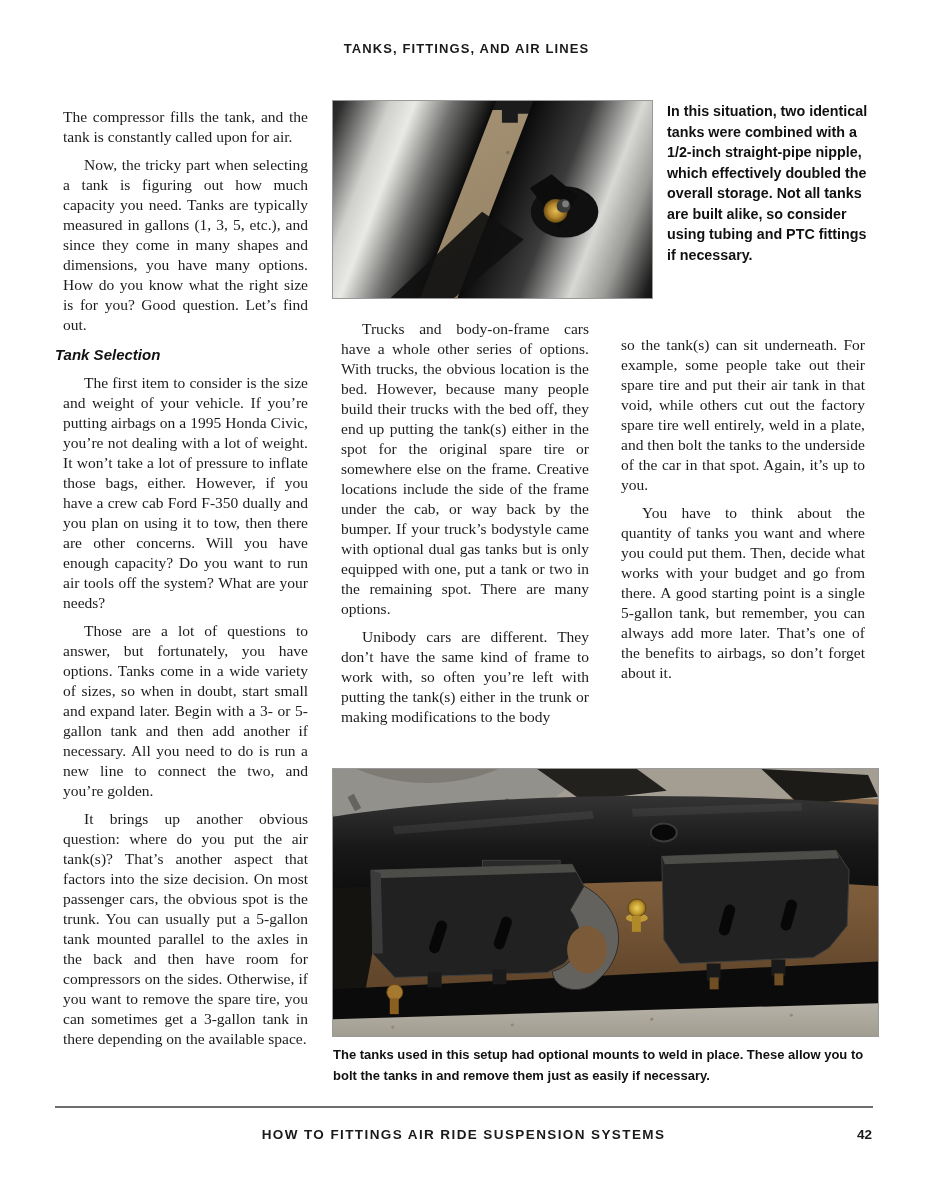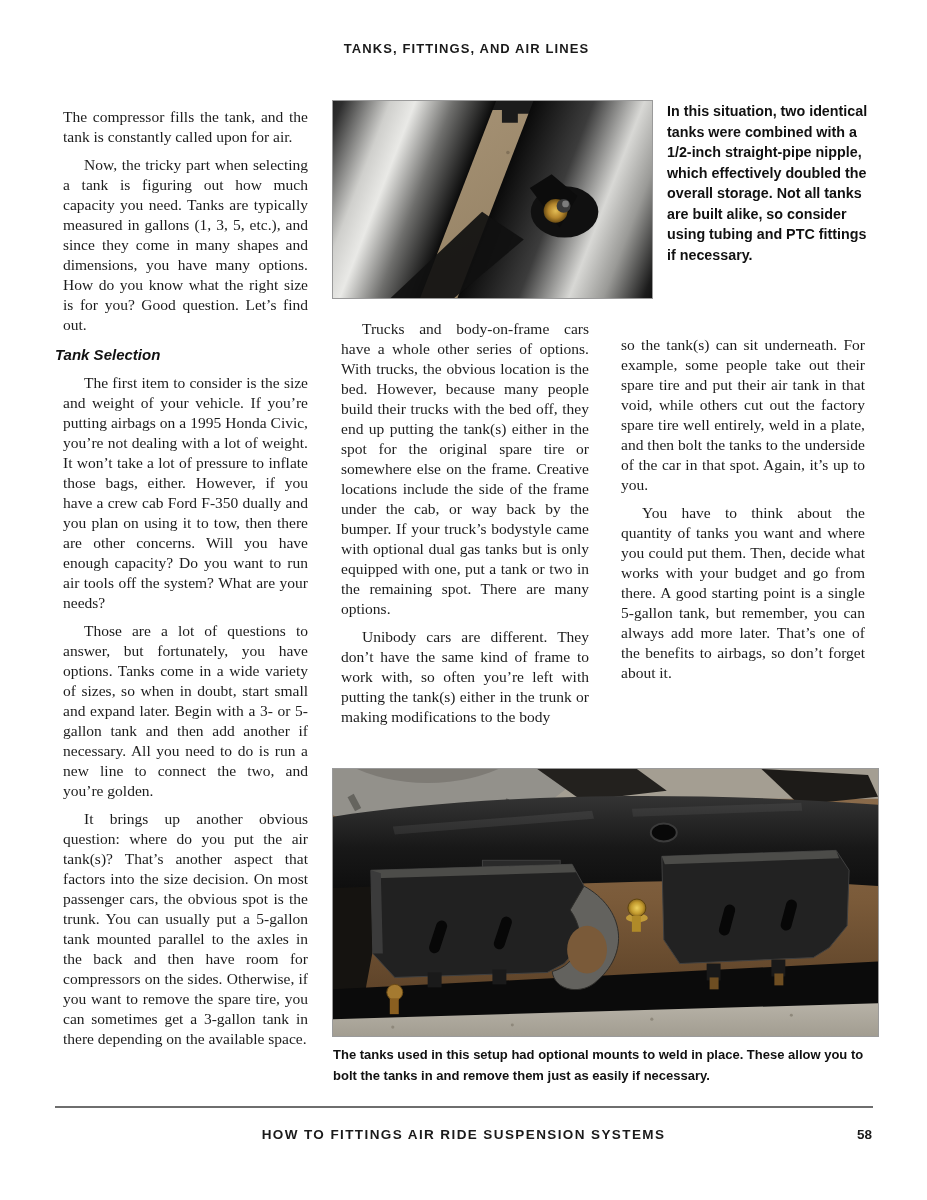--- a/index.html
+++ b/index.html
@@ -209,15 +209,15 @@
 
       <circle cx="62" cy="225" r="8" fill="#a57a30" stroke="#6b4b16"></circle>
       <rect x="57" y="231" width="9" height="16" fill="#8a5f20"></rect>
     </svg>
   </div>
 
   <div class="caption caption-bottom">The tanks used in this setup had optional mounts to weld in place. These allow you to bolt the tanks in and remove them just as easily if necessary.</div>
 
   <div class="footer-rule"></div>
   <div class="footer-title">HOW TO FITTINGS AIR RIDE SUSPENSION SYSTEMS</div>
-  <div class="footer-page">58</div>
+  <div class="footer-page">42</div>
 
 </div>
 
 </body></html>

